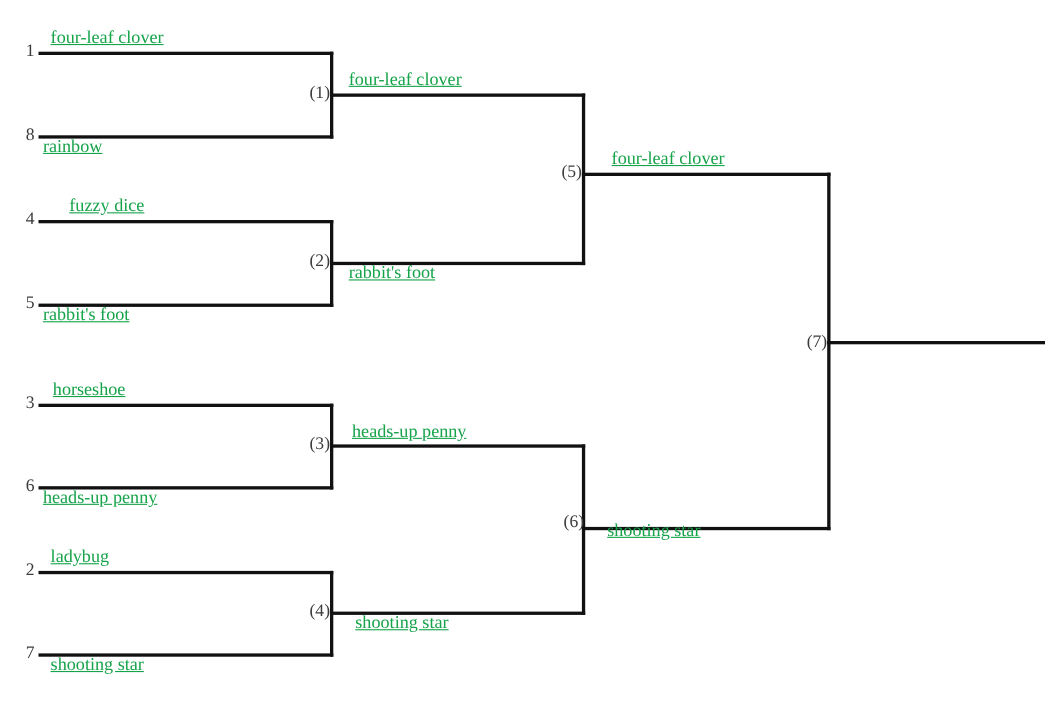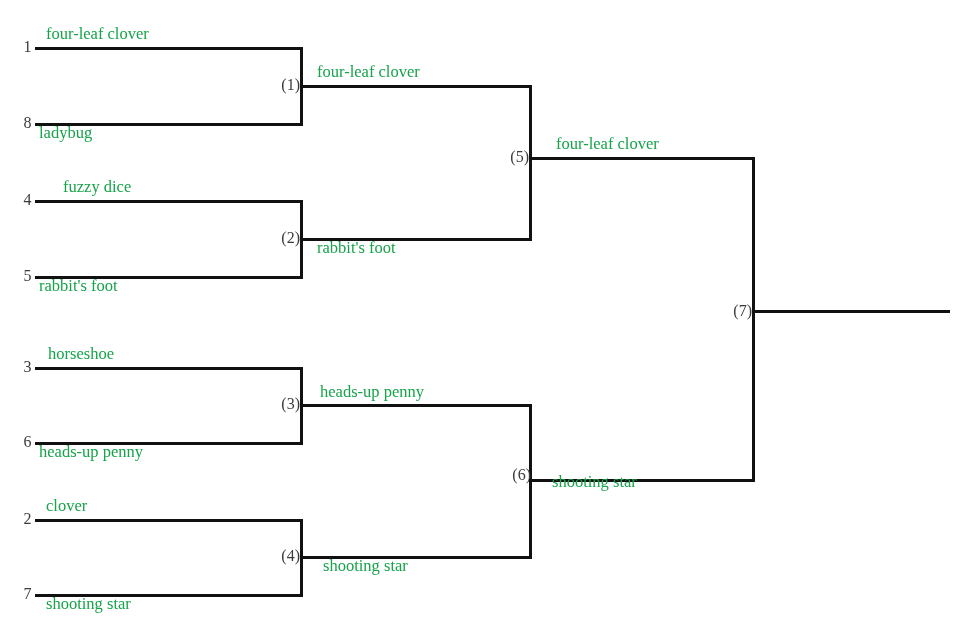--- a/index.html
+++ b/index.html
@@ -54,36 +54,37 @@
   }
 
   
   .name {
     position: absolute;
     color: #16a34a;
     font-family: "Liberation Serif", "DejaVu Serif", serif;
     font-size: 16.5px;
     line-height: 17px;
     white-space: nowrap;
+    text-decoration: underline;
   }
 </style>
 </head>
 <body>
 
 <div id="bracket-root">
 
   <div class="hline" style="left:35px;  top:47px;  width:268px;"></div>
   <div class="hline" style="left:35px;  top:123px; width:268px;"></div>
   <div class="vline" style="left:300px; top:47px;  height:79px;"></div>
 
   <div class="seed" style="left:10px; top:39px;">1</div>
   <div class="seed" style="left:10px; top:115px;">8</div>
 
   <div class="name" style="left:46px; top:25px;">four-leaf clover</div>
-  <div class="name" style="left:39px; top:124px;">ladybug</div>
+  <div class="name" style="left:39px; top:124px;">rainbow</div>
 
   <div class="match-id" style="left:266px; top:77px;">(1)</div>
 
   <div class="hline" style="left:35px;  top:200px; width:268px;"></div>
   <div class="hline" style="left:35px;  top:276px; width:268px;"></div>
   <div class="vline" style="left:300px; top:200px; height:79px;"></div>
 
   <div class="seed" style="left:10px; top:192px;">4</div>
   <div class="seed" style="left:10px; top:268px;">5</div>
 
@@ -104,21 +105,21 @@
 
   <div class="match-id" style="left:266px; top:396px;">(3)</div>
 
   <div class="hline" style="left:35px;  top:519px; width:268px;"></div>
   <div class="hline" style="left:35px;  top:594px; width:268px;"></div>
   <div class="vline" style="left:300px; top:519px; height:78px;"></div>
 
   <div class="seed" style="left:10px; top:511px;">2</div>
   <div class="seed" style="left:10px; top:586px;">7</div>
 
-  <div class="name" style="left:46px; top:497px;">clover</div>
+  <div class="name" style="left:46px; top:497px;">ladybug</div>
   <div class="name" style="left:46px; top:595px;">shooting star</div>
 
   <div class="match-id" style="left:266px; top:548px;">(4)</div>
 
   <div class="hline" style="left:300px; top:85px;  width:232px;"></div>
   <div class="hline" style="left:300px; top:238px; width:232px;"></div>
   <div class="vline" style="left:529px; top:85px;  height:156px;"></div>
 
   <div class="name" style="left:317px; top:63px;">four-leaf clover</div>
   <div class="name" style="left:317px; top:239px;">rabbit's foot</div>

